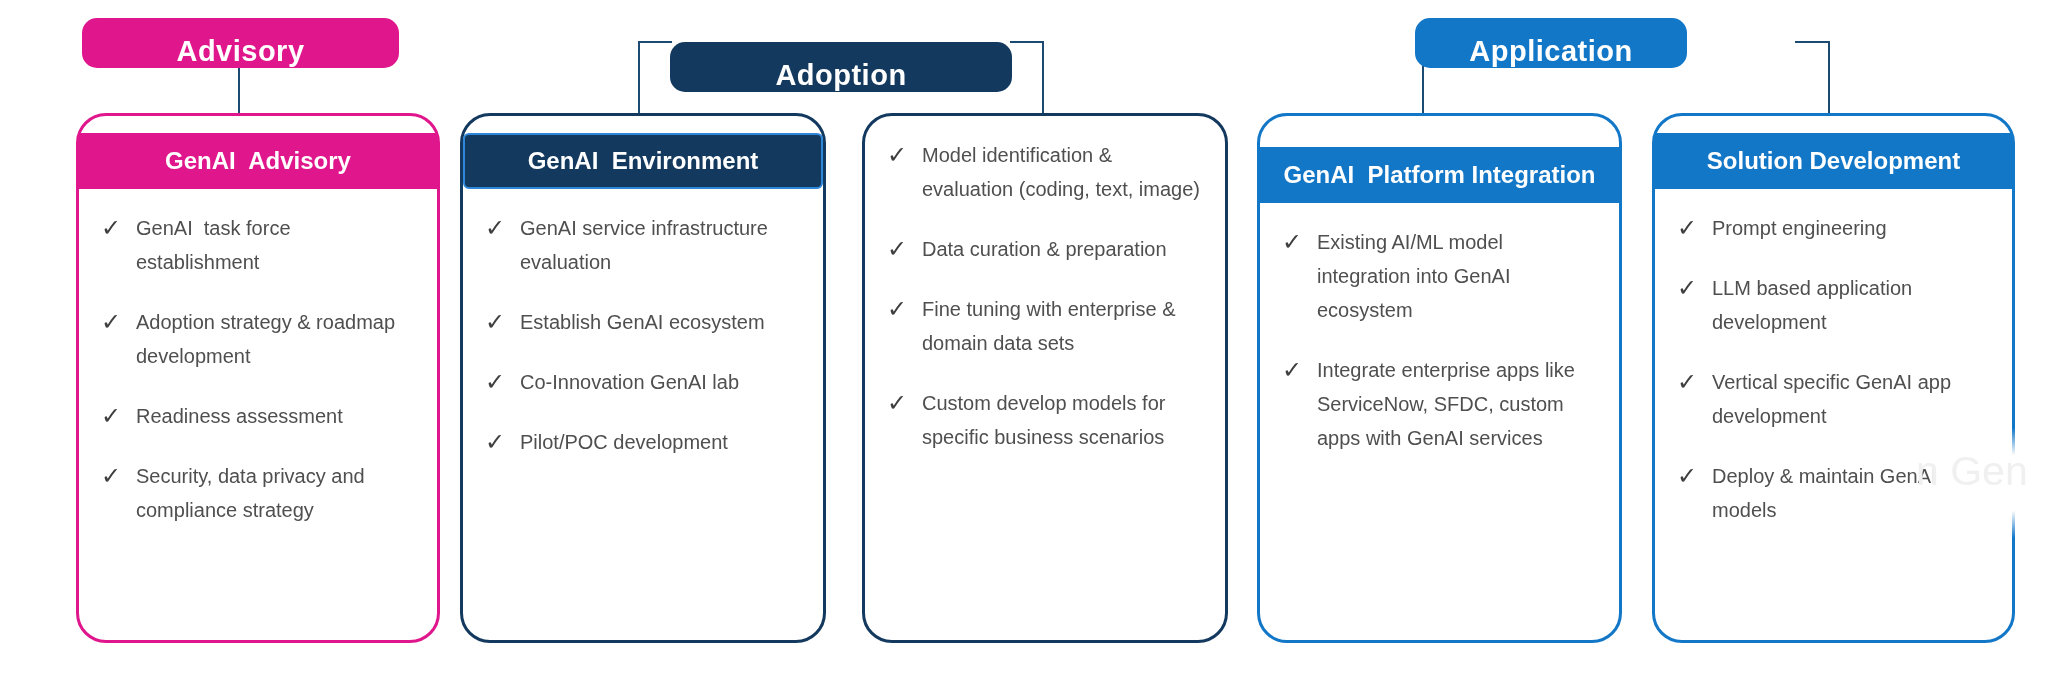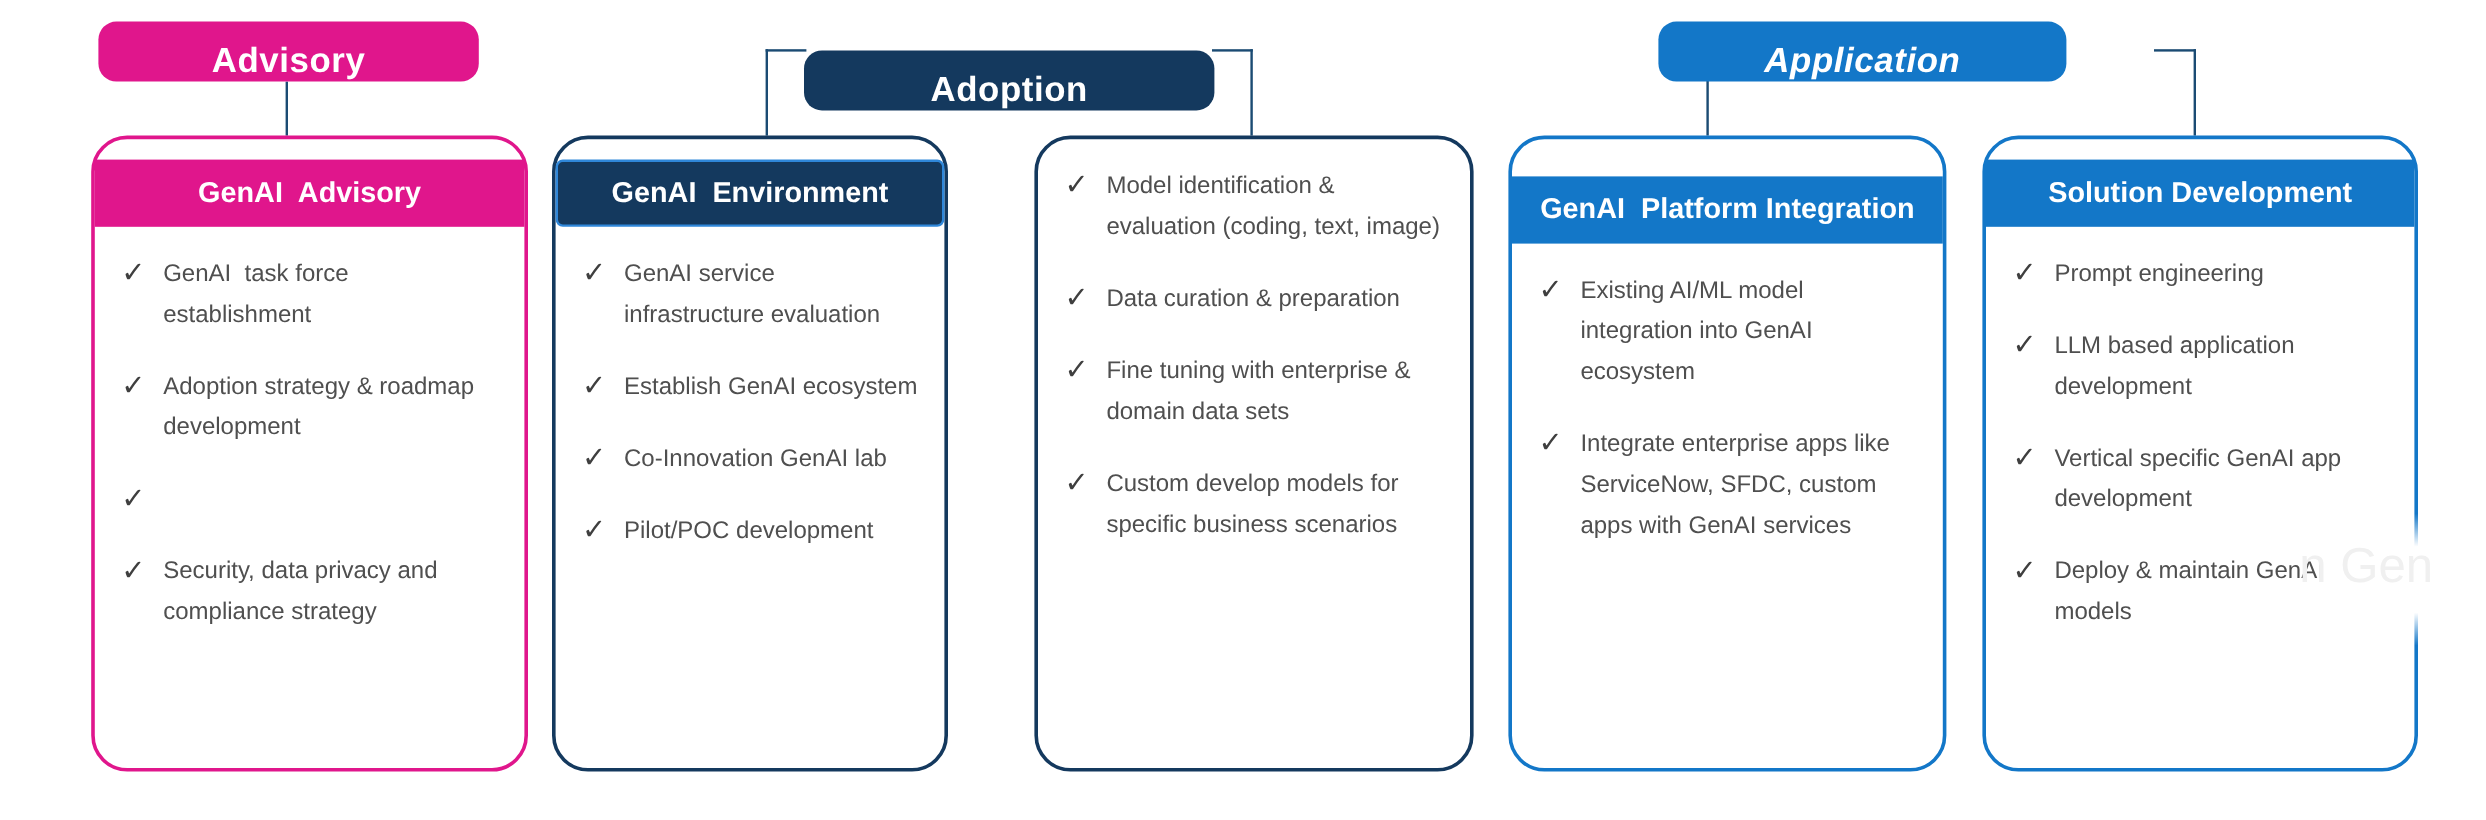--- a/index.html
+++ b/index.html
@@ -16,42 +16,42 @@
     border-radius:15px;
     display:flex;align-items:flex-end;justify-content:center;
     z-index:3;
   }
   .pill span{
     color:#fff;font-size:29px;font-weight:bold;letter-spacing:.5px;
     white-space:pre-wrap;
   }
   .pill-advisory{left:82px;width:317px;background:var(--pink);}
   .pill-adoption{left:670px;width:342px;background:var(--navy);margin-top:24px;}
-  .pill-application{left:1382px;width:340px;background:var(--blue);font-style:italic;}
+  .pill-application{left:1415px;width:272px;background:var(--blue);}
   
   .conn{position:absolute;background:var(--connector);z-index:1;}
   .c-adv-v{left:238px;top:68px;width:2px;height:45px;}
   .c-ado-lh{left:638px;top:41px;width:34px;height:2px;}
   .c-ado-lv{left:638px;top:41px;width:2px;height:72px;}
   .c-ado-rh{left:1010px;top:41px;width:34px;height:2px;}
   .c-ado-rv{left:1042px;top:41px;width:2px;height:72px;}
   .c-app-lh{left:1422px;top:41px;width:37px;height:2px;}
   .c-app-lv{left:1422px;top:41px;width:2px;height:72px;}
   .c-app-rh{left:1795px;top:41px;width:35px;height:2px;}
   .c-app-rv{left:1828px;top:41px;width:2px;height:72px;}
   
   .card{
     position:absolute;top:113px;height:530px;
     background:#fff;
     border:3px solid;border-radius:30px;
     box-sizing:border-box;
     z-index:2;
   }
   .card1{left:58px;width:364px;border-color:var(--pink);margin-left:18px;}
-  .card2{left:460px;width:330px;border-color:var(--navy);}
+  .card2{left:460px;width:366px;border-color:var(--navy);}
   .card3{left:862px;width:366px;border-color:var(--navy);}
   .card4{left:1257px;width:365px;border-color:var(--blue);}
   .card5{left:1652px;width:363px;border-color:var(--blue);}
   .band{
     margin-top:17px;height:56px;
     display:flex;align-items:center;justify-content:center;
     box-sizing:border-box;
   }
   .card1 .band{background:var(--pink);}
   .card2 .band{background:var(--navy);border:2px solid var(--band2_outline);border-radius:6px;}
@@ -120,20 +120,21 @@
       <div class="item">
         <span class="check">✓</span>
         <span class="item-text">GenAI  task force establishment</span>
       </div>
       <div class="item">
         <span class="check">✓</span>
         <span class="item-text">Adoption strategy &amp; roadmap development</span>
       </div>
       <div class="item">
         <span class="check">✓</span>
+        <span class="item-text">Readiness assessment</span>
       </div>
       <div class="item">
         <span class="check">✓</span>
         <span class="item-text">Security, data privacy and compliance strategy</span>
       </div>
     </div>
   </div>
 
   <div class="card card2">
     <div class="band">

